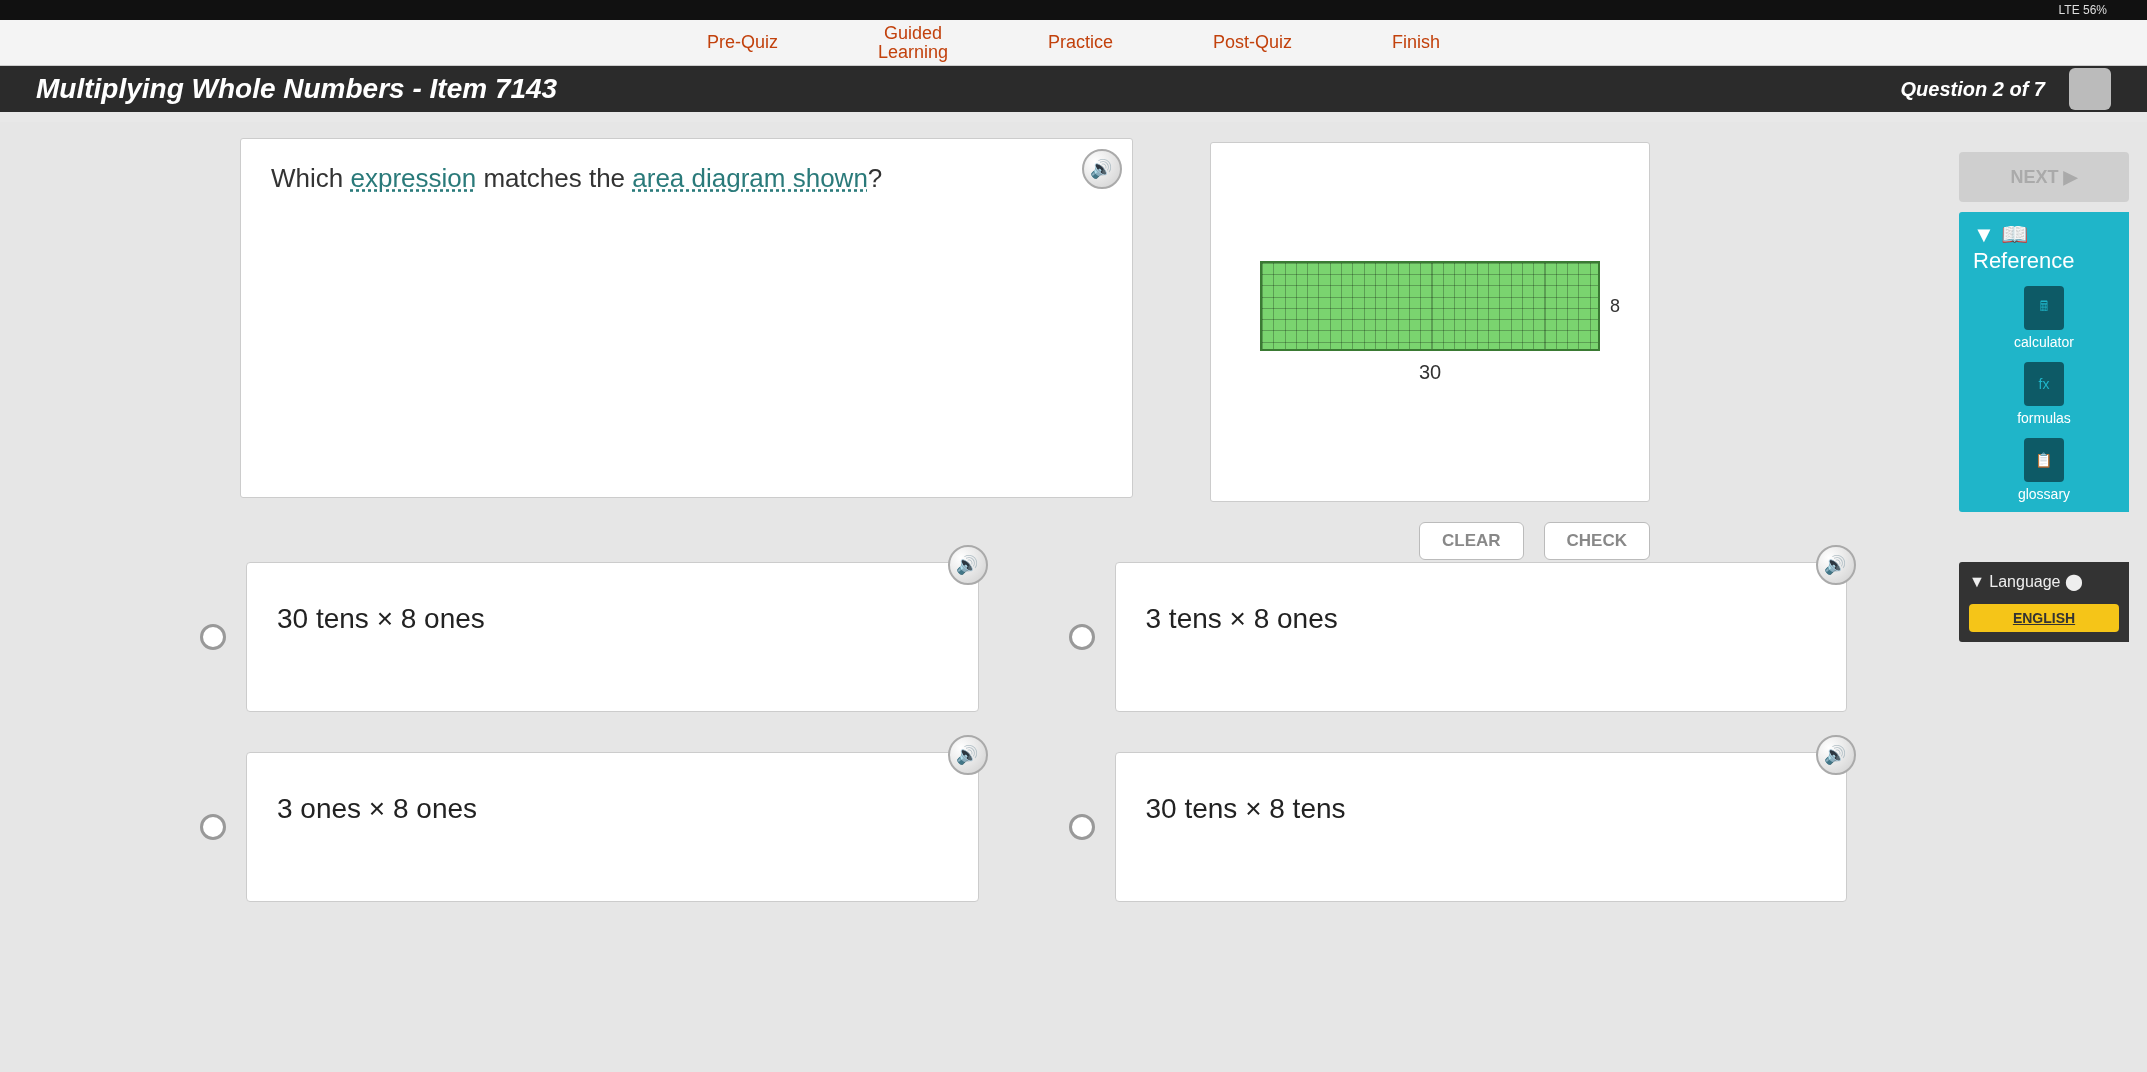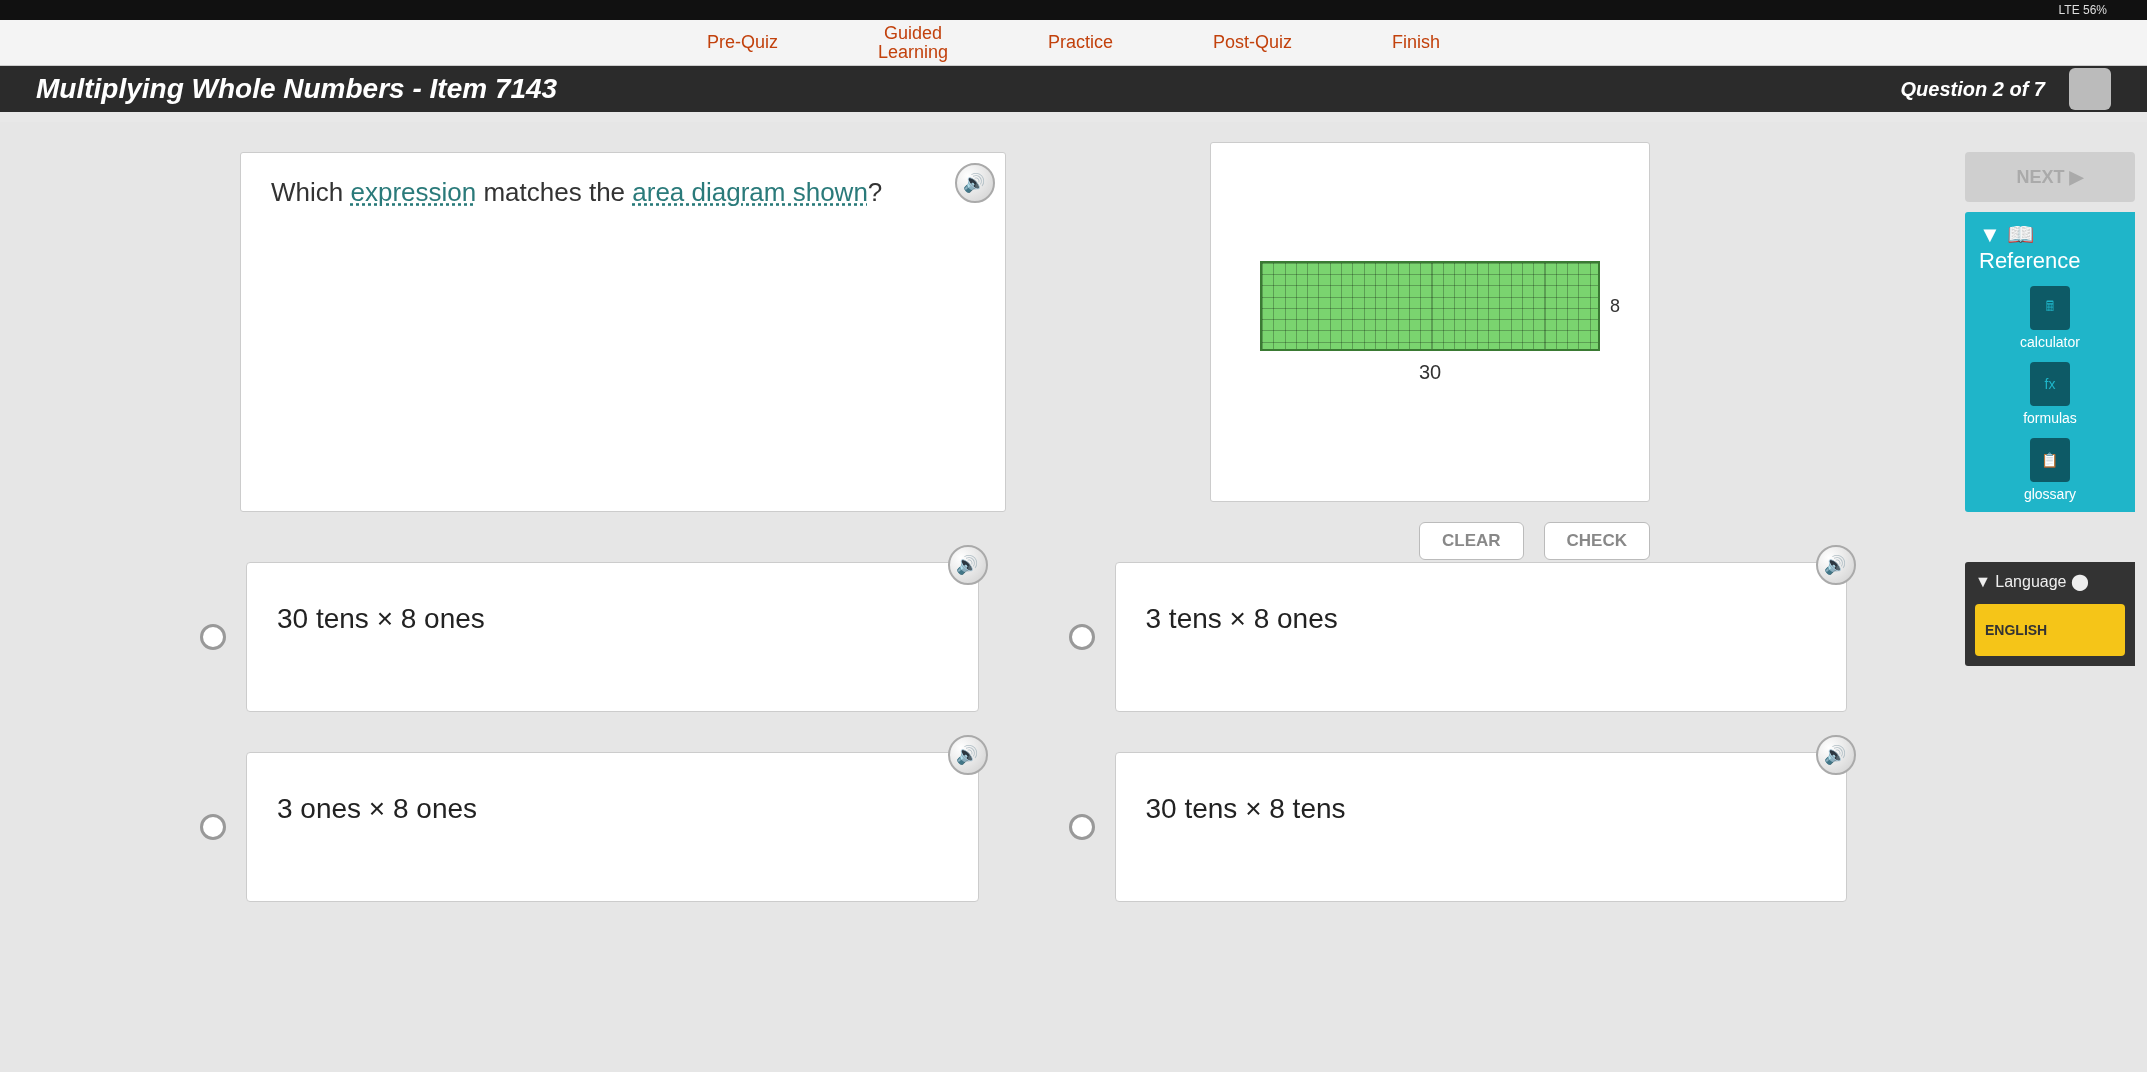--- a/index.html
+++ b/index.html
@@ -55,22 +55,22 @@
     width: 42px; height: 42px; margin-left: 24px;
     background: #bbb; border-radius: 6px;
   }
   .content {
     position: absolute;
     top: 122px; left: 0; right: 0; bottom: 0;
     background: #e6e6e6;
   }
   .question-panel {
     position: absolute;
-    top: 30px; left: 240px;
-    width: 766px; height: 360px;
+    top: 16px; left: 240px;
+    width: 893px; height: 360px;
     background: #fff;
     border: 1px solid #ccc;
     border-radius: 3px;
     padding: 24px 30px;
     font-size: 26px;
     color: #333;
   }
   .question-panel .ul { text-decoration: underline dotted; color: #2a7a7a; }
   .audio-btn {
     position: absolute;
@@ -143,21 +143,21 @@
     border-radius: 4px;
     min-height: 150px;
     padding: 40px 30px;
     font-size: 28px;
     color: #222;
     position: relative;
   }
   .answer-card .audio-btn { top: -18px; right: -10px; }
   .side-panel {
     position: absolute;
-    top: 30px; right: 12px;
+    top: 30px; right: 18px;
     width: 170px;
     display: flex; flex-direction: column; gap: 10px;
   }
   .next-btn {
     height: 50px;
     background: #cfcfcf;
     color: #aaa;
     border-radius: 4px;
     display: flex; align-items: center; justify-content: center;
     font-size: 18px; font-weight: bold;
@@ -181,24 +181,25 @@
     margin-top: 40px;
     background: #333; color: #eee;
     border-radius: 3px 0 0 3px;
     padding: 10px;
     display: flex; flex-direction: column; gap: 13px;
   }
   .lang-head { font-size: 16px; }
   .lang-btn {
     background: #f5c518; color: #333;
     border-radius: 4px;
-    padding: 18px 10px;
+    padding: 6px 10px;
     font-size: 14px; font-weight: bold;
-    text-align: left;
+    text-align: center;
     cursor: pointer;
+    text-decoration: underline;
   }
 </style>
 </head>
 <body>
 
 <div class="status-bar">
   <span>LTE 56%</span>
 </div>
 
 <div class="progress-tabs">

